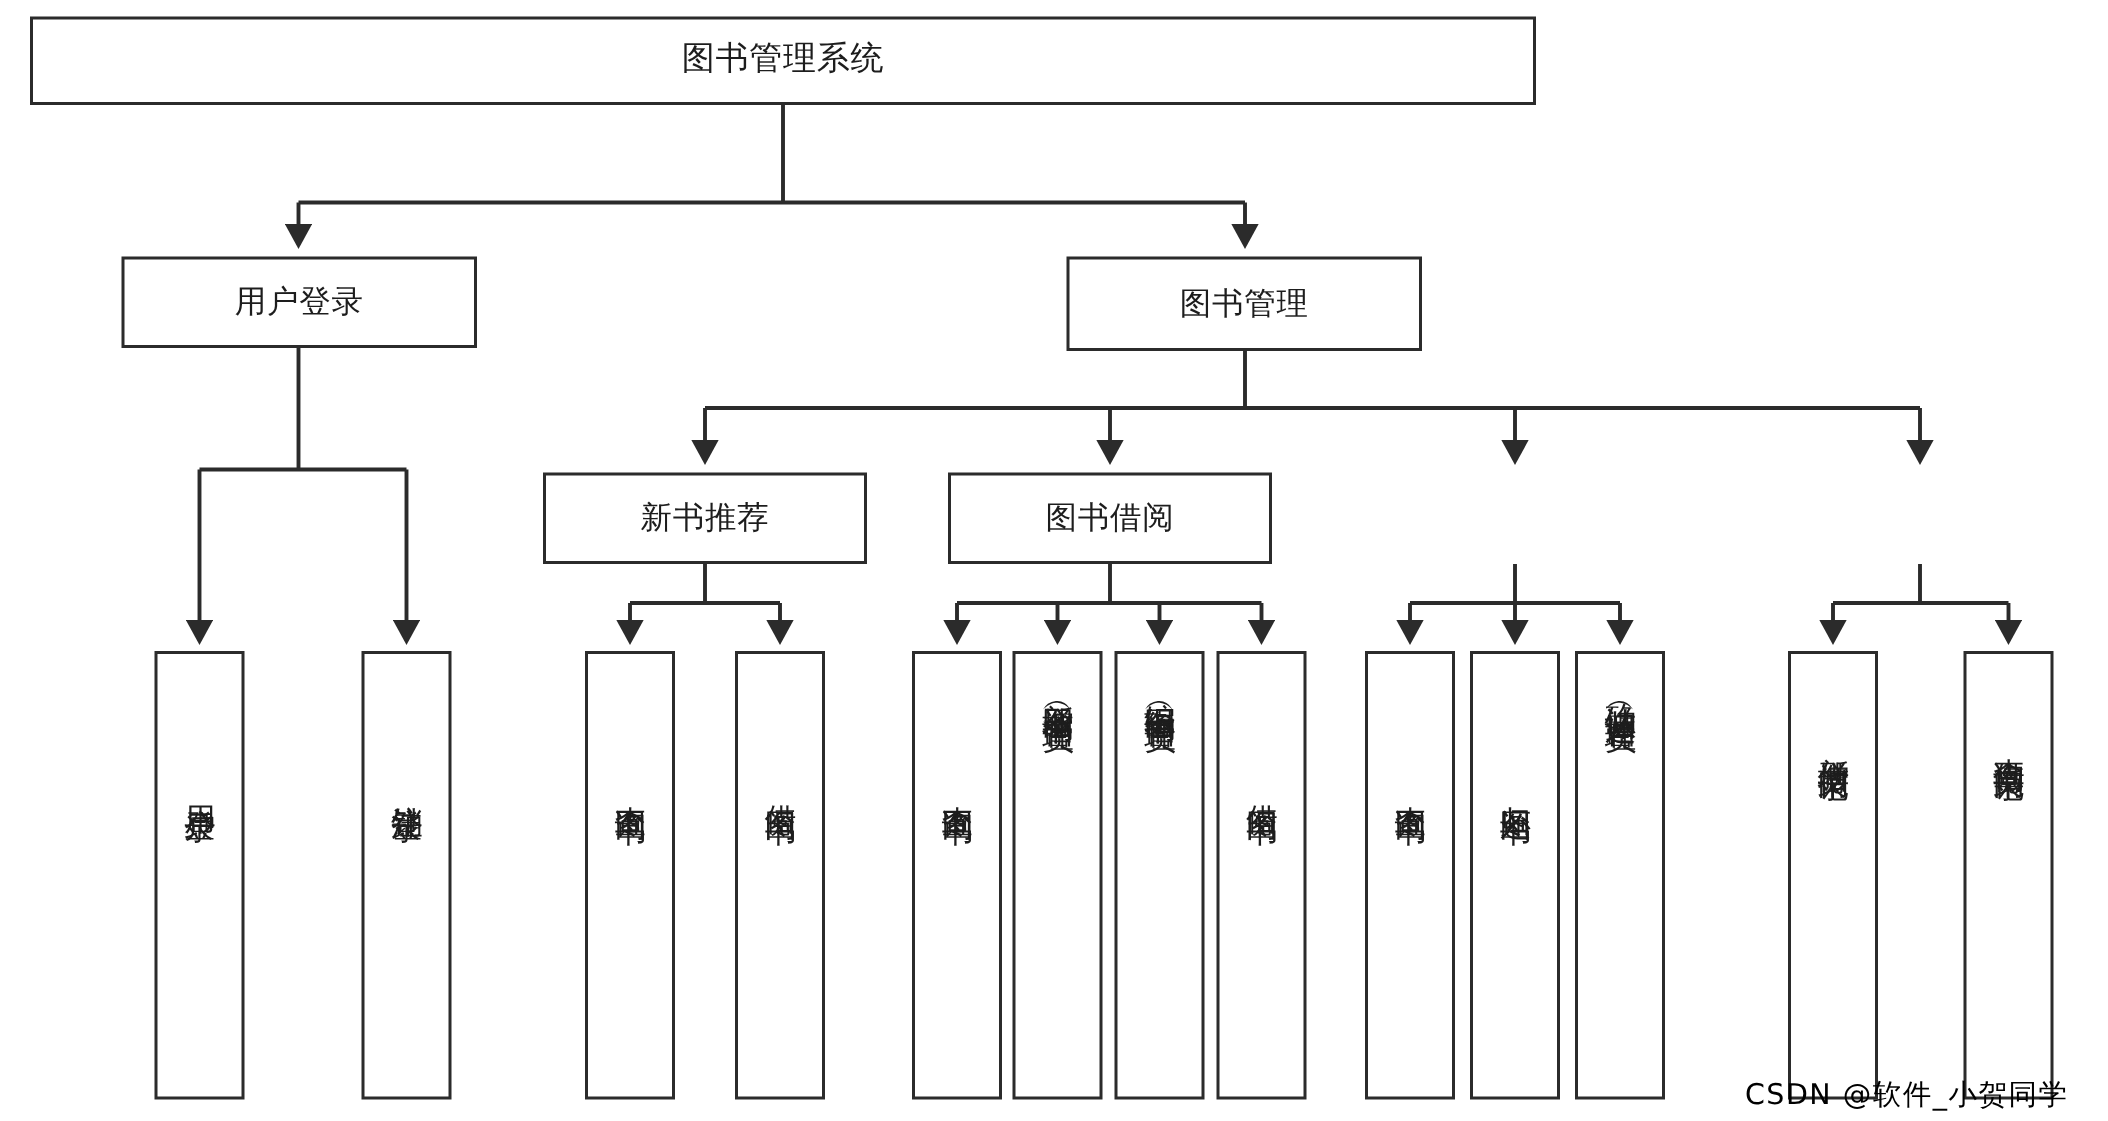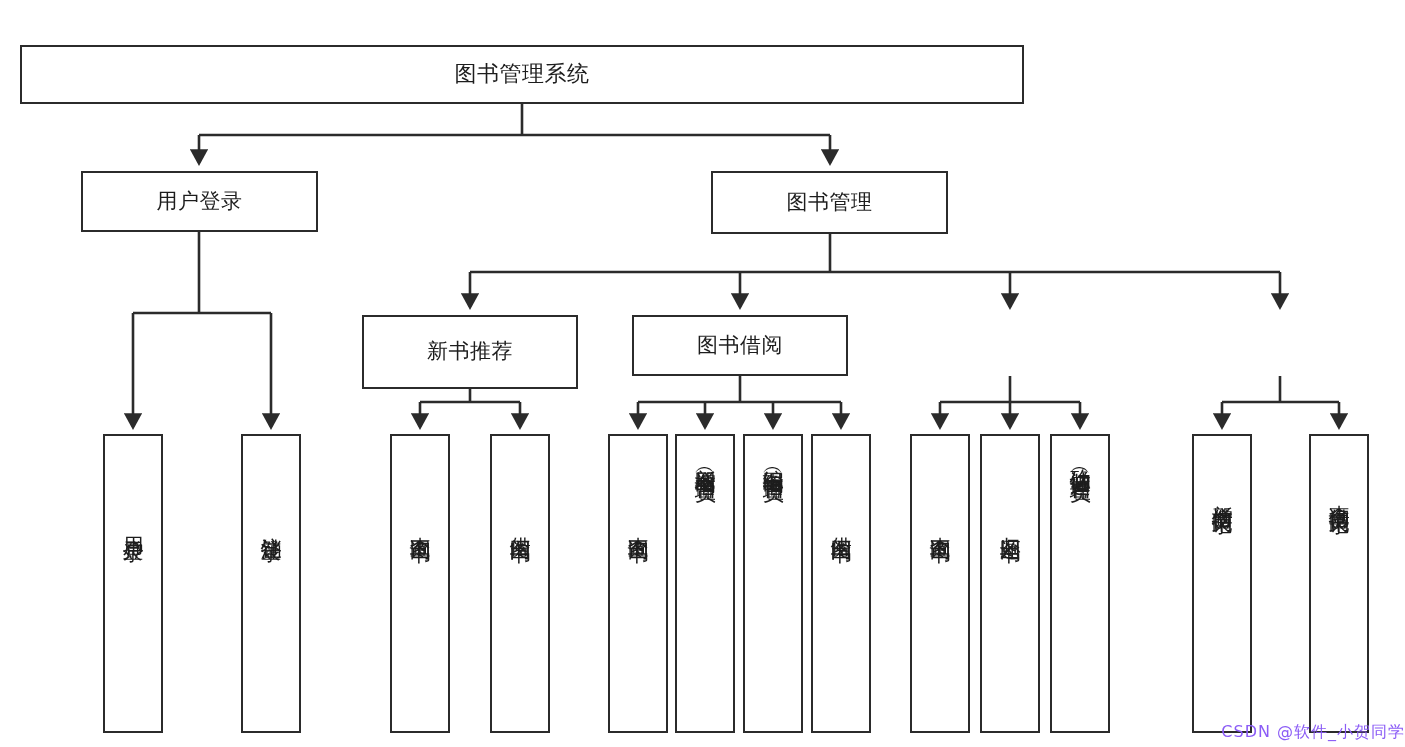--- a/index.html
+++ b/index.html
@@ -65,24 +65,24 @@
     margin-top: 78px;
   }
   .node.leaf-mid .node-label {
     margin-top: 46px;
   }
   .node.leaf-tall .node-label {
     margin-top: 10px;
   }
   #watermark {
     position: absolute;
-    right: 0;
+    right: 26px;
     bottom: 4px;
-    font-size: 16px;
-    color: #8b5cf6;
+    font-size: 19px;
+    color: #000000;
     letter-spacing: 1px;
     white-space: nowrap;
     user-select: none;
   }
 </style>
 </head>
 <body>
 
 <div id="diagram-root">
 
@@ -129,32 +129,32 @@
       <path d="M 1010 402 L 1010 427" marker-end="url(#arrow)"></path>
       <path d="M 1080 402 L 1080 427" marker-end="url(#arrow)"></path>
 
       <path d="M 1280 376 L 1280 402"></path>
       <path d="M 1222 402 L 1339 402"></path>
       <path d="M 1222 402 L 1222 427" marker-end="url(#arrow)"></path>
       <path d="M 1339 402 L 1339 427" marker-end="url(#arrow)"></path>
     </g>
   </svg>
 
-  <div class="node root horizontal" style="left:20px; top:11px; width:1004px; height:59px;margin-top:34px;">
+  <div class="node root horizontal" style="left:20px; top:11px; width:1004px; height:59px;">
     <span class="node-label">图书管理系统</span>
   </div>
 
   <div class="node horizontal" style="left:81px; top:171px; width:237px; height:61px;">
     <span class="node-label">用户登录</span>
   </div>
   <div class="node horizontal" style="left:711px; top:171px; width:237px; height:63px;">
     <span class="node-label">图书管理</span>
   </div>
 
-  <div class="node horizontal" style="left:362px; top:315px; width:216px; height:74px;">
+  <div class="node horizontal" style="left:362px; top:315px; width:216px; height:61px;">
     <span class="node-label">新书推荐</span>
   </div>
   <div class="node horizontal" style="left:632px; top:315px; width:216px; height:61px;">
     <span class="node-label">图书借阅</span>
   </div>
 
   <div class="node vertical leaf-short" style="left:103px; top:434px; width:60px; height:299px;">
     <span class="node-label">用户登录</span>
   </div>
   <div class="node vertical leaf-short" style="left:241px; top:434px; width:60px; height:299px;">

